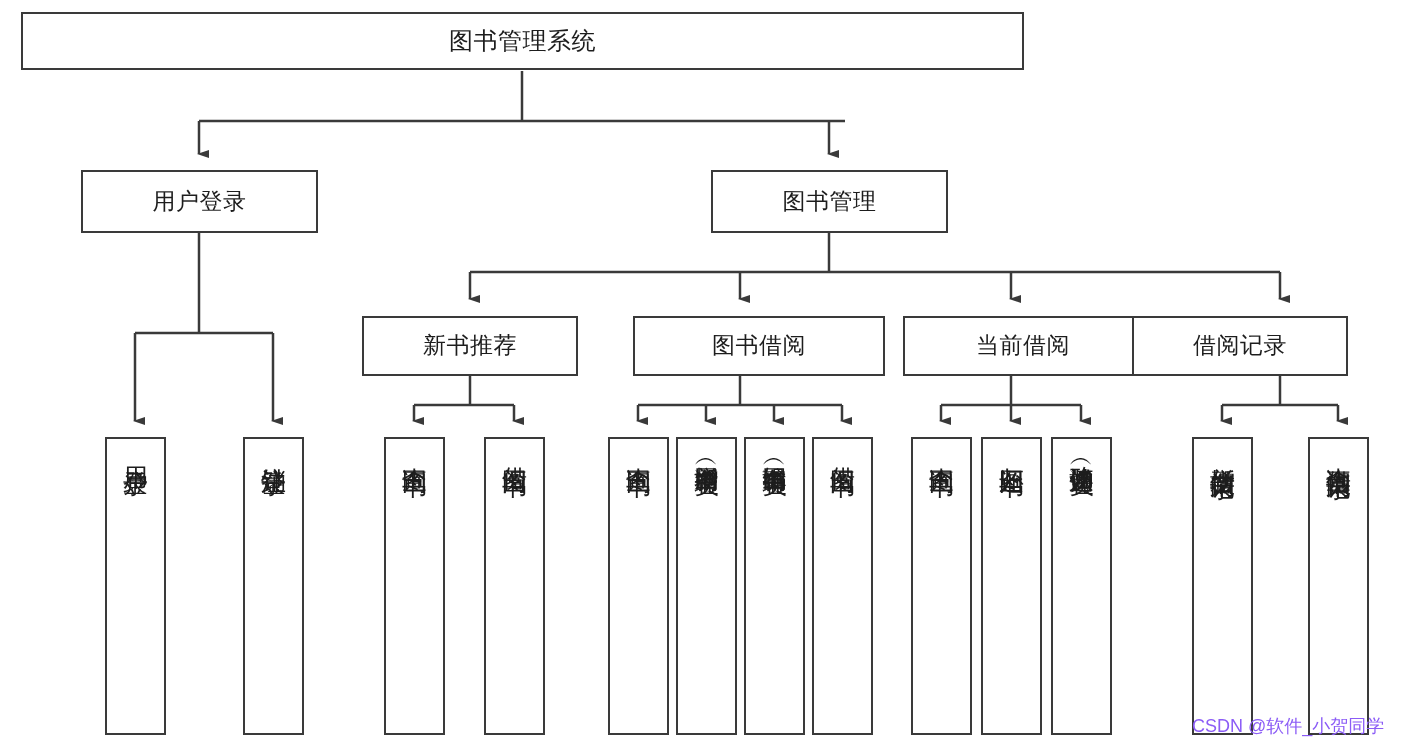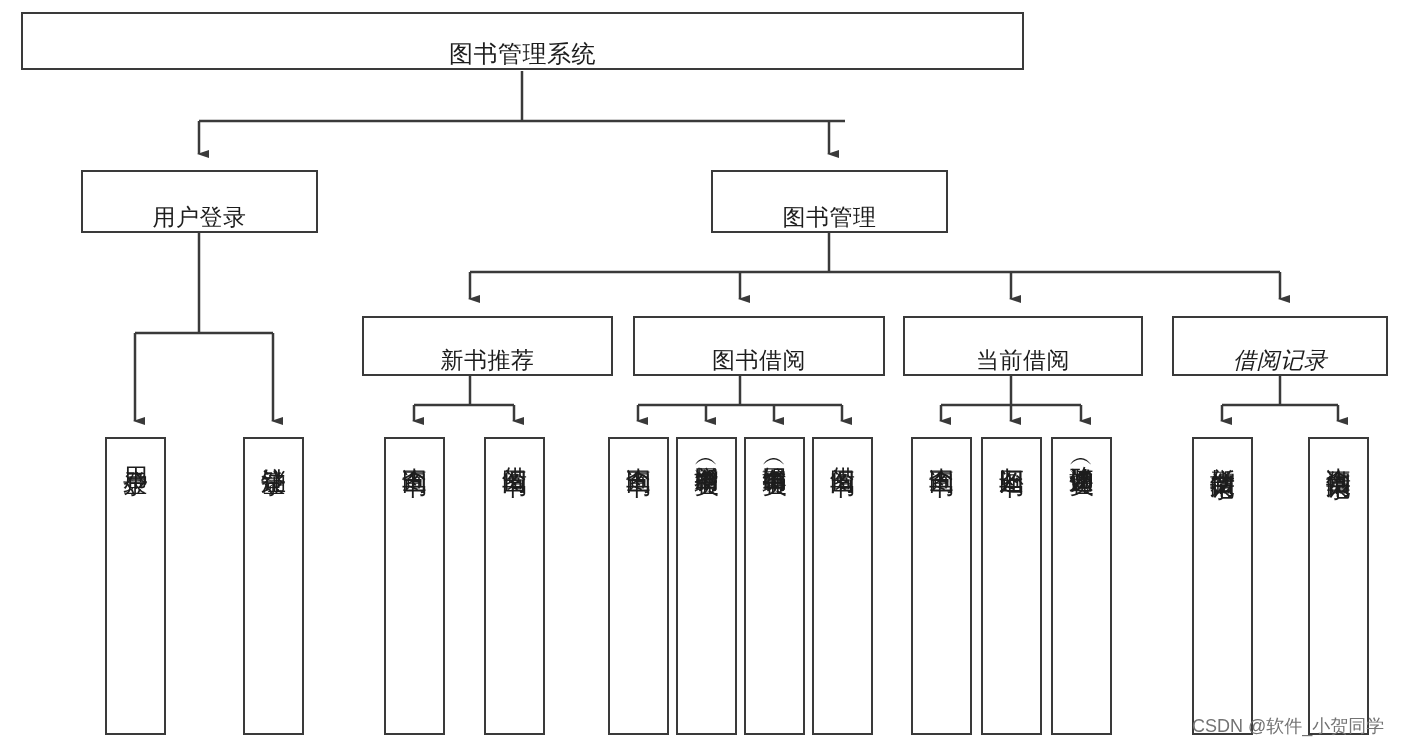--- a/index.html
+++ b/index.html
@@ -25,21 +25,21 @@
     width: 1405px;
     height: 747px;
     pointer-events: none;
   }
   .node {
     position: absolute;
     box-sizing: border-box;
     background: #ffffff;
     border: 2px solid #3a3a3a;
     display: flex;
-    align-items: flex-end;
+    align-items: center;
     justify-content: center;
     color: #1d1d1d;
   }
   .node .label {
     display: block;
     text-align: center;
     line-height: 1.18;
   }
   
   .node.horiz .label {
@@ -64,21 +64,21 @@
     letter-spacing: 2px;
     white-space: nowrap;
   }
   .node.vert.tall-text .label {
     font-size: 24px;
     letter-spacing: 1px;
   }
   .watermark {
     position: absolute;
     font-size: 18px;
-    color: #737373;
+    color: #8b5cf6;
     white-space: nowrap;
     user-select: none;
   }
 </style>
 </head>
 <body>
 
 <div id="diagram-root">
 
   <svg id="edge-layer" viewBox="0 0 1405 747" width="1405" height="747">
@@ -137,33 +137,33 @@
   </div>
 
   <div class="node horiz" style="left:81px; top:170px; width:237px; height:63px;">
     <span class="label">用户登录</span>
   </div>
 
   <div class="node horiz" style="left:711px; top:170px; width:237px; height:63px;">
     <span class="label">图书管理</span>
   </div>
 
-  <div class="node horiz" style="left:362px; top:316px; width:251px; height:60px;">
+  <div class="node horiz" style="left:362px; top:316px; width:216px; height:60px;">
     <span class="label">新书推荐</span>
   </div>
 
   <div class="node horiz" style="left:633px; top:316px; width:252px; height:60px;">
     <span class="label">图书借阅</span>
   </div>
 
   <div class="node horiz" style="left:903px; top:316px; width:240px; height:60px;">
     <span class="label">当前借阅</span>
   </div>
 
-  <div class="node horiz" style="left:1172px; top:316px; width:216px; height:60px;font-style:italic;">
+  <div class="node horiz" style="left:1132px; top:316px; width:216px; height:60px;">
     <span class="label">借阅记录</span>
   </div>
 
   <div class="node vert" style="left:105px; top:437px; width:61px; height:298px;">
     <span class="label">用户登录</span>
   </div>
 
   <div class="node vert" style="left:243px; top:437px; width:61px; height:298px;">
     <span class="label">注销登录</span>
   </div>

